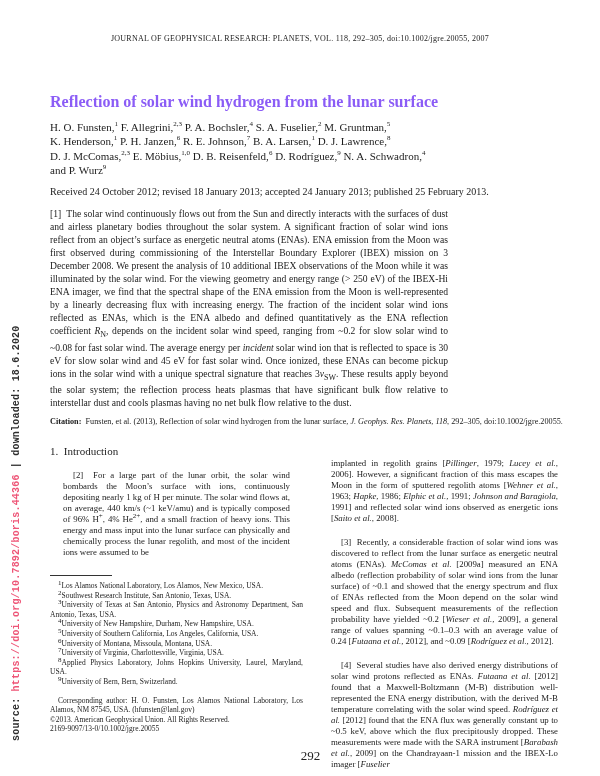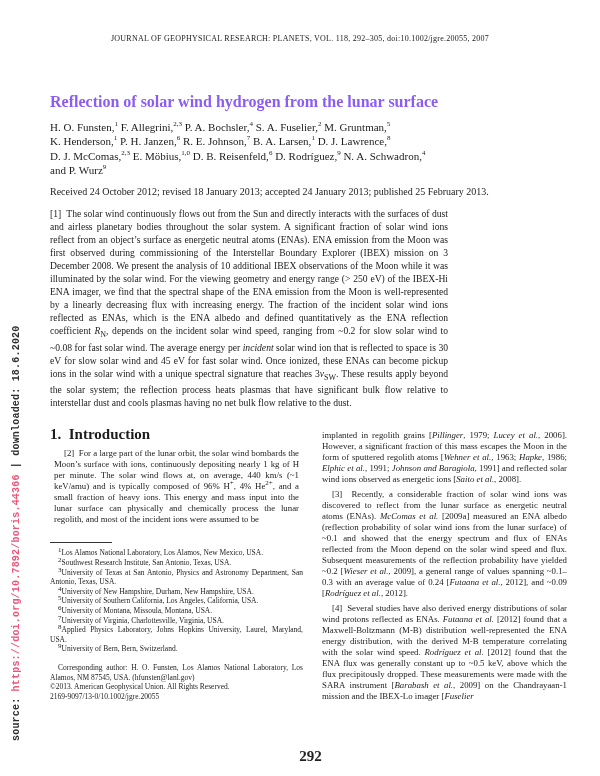--- a/index.html
+++ b/index.html
@@ -68,24 +68,24 @@
   p.citation .cite-label { font-weight: bold; }
 
   .columns {
     display: flex; gap: 15px;
     margin-top: 17px;
   }
   .col { width: 253px; }
 
   h2.section-heading {
     margin: 0 0 5px 0;
-    font-size: 15px; font-weight: bold;
+    font-size: 11px; font-weight: normal;
   }
   .body-par {
-    margin: 4px;
+    margin: 13px;
     font-size: 8.8px; line-height: 11px;
     text-align: justify;
   }
   .body-par.indent { text-indent: 10px; }
 
   .footnote-block { margin-top: 17px; }
   .fn-rule {
     width: 62px; height: 0;
     border-top: 1px solid #333;
     margin-bottom: 5px;
@@ -96,21 +96,21 @@
     text-indent: 8px;
     text-align: justify;
   }
   p.fn.corresponding { margin-top: 9px; }
   p.fn.copyright { text-indent: 0; }
   p.fn.copyright2 { text-indent: 0; }
 
   .page-number {
     position: absolute; top: 748px; left: 50px; width: 521px;
     text-align: center;
-    font-size: 15px; color: #222; font-weight: bold;
+    font-size: 13px; color: #222;
   }
 </style>
 </head>
 <body>
 
 <div class="page">
 
   <div class="sidebar-rotated">
     <span>source: </span><span class="doi-red">https://doi.org/10.7892/boris.44366</span><span> | downloaded: 18.6.2020</span>
   </div>
@@ -125,20 +125,21 @@
       <div>H. O. Funsten,<sup>1</sup> F. Allegrini,<sup>2,3</sup> P. A. Bochsler,<sup>4</sup> S. A. Fuselier,<sup>2</sup> M. Gruntman,<sup>5</sup></div>
       <div>K. Henderson,<sup>1</sup> P. H. Janzen,<sup>6</sup> R. E. Johnson,<sup>7</sup> B. A. Larsen,<sup>1</sup> D. J. Lawrence,<sup>8</sup></div>
       <div>D. J. McComas,<sup>2,3</sup> E. Möbius,<sup>1,0</sup> D. B. Reisenfeld,<sup>6</sup> D. Rodríguez,<sup>9</sup> N. A. Schwadron,<sup>4</sup></div>
       <div>and P. Wurz<sup>9</sup></div>
     </div>
 
     <p class="received">Received 24 October 2012; revised 18 January 2013; accepted 24 January 2013; published 25 February 2013.</p>
 
     <p class="abstract">[1]&nbsp;&nbsp;The solar wind continuously flows out from the Sun and directly interacts with the surfaces of dust and airless planetary bodies throughout the solar system. A significant fraction of solar wind ions reflect from an object’s surface as energetic neutral atoms (ENAs). ENA emission from the Moon was first observed during commissioning of the Interstellar Boundary Explorer (IBEX) mission on 3 December 2008. We present the analysis of 10 additional IBEX observations of the Moon while it was illuminated by the solar wind. For the viewing geometry and energy range (&gt; 250 eV) of the IBEX-Hi ENA imager, we find that the spectral shape of the ENA emission from the Moon is well-represented by a linearly decreasing flux with increasing energy. The fraction of the incident solar wind ions reflected as ENAs, which is the ENA albedo and defined quantitatively as the ENA reflection coefficient <i>R</i><sub>N</sub>, depends on the incident solar wind speed, ranging from ~0.2 for slow solar wind to ~0.08 for fast solar wind. The average energy per <i>incident</i> solar wind ion that is reflected to space is 30 eV for slow solar wind and 45 eV for fast solar wind. Once ionized, these ENAs can become pickup ions in the solar wind with a unique spectral signature that reaches 3<i>v</i><sub>SW</sub>. These results apply beyond the solar system; the reflection process heats plasmas that have significant bulk flow relative to interstellar dust and cools plasmas having no net bulk flow relative to the dust.</p>
 
+    <p class="citation"><span class="cite-label">Citation:</span><span>&nbsp; Funsten, et al. (2013), Reflection of solar wind hydrogen from the lunar surface, <i>J. Geophys. Res. Planets</i>, <i>118</i>, 292–305, doi:10.1002/jgre.20055.</span></p>
 
     <div class="columns">
 
       <div class="col">
         <h2 class="section-heading">1. Introduction</h2>
         <p class="body-par indent">[2]&nbsp;&nbsp;For a large part of the lunar orbit, the solar wind bombards the Moon’s surface with ions, continuously depositing nearly 1 kg of H per minute. The solar wind flows at, on average, 440 km/s (~1 keV/amu) and is typically composed of 96% H<sup>+</sup>, 4% He<sup>2+</sup>, and a small fraction of heavy ions. This energy and mass input into the lunar surface can physically and chemically process the lunar regolith, and most of the incident ions were assumed to be</p>
 
         <div class="footnote-block">
           <div class="fn-rule"></div>
           <p class="fn"><sup>1</sup>Los Alamos National Laboratory, Los Alamos, New Mexico, USA.</p>

